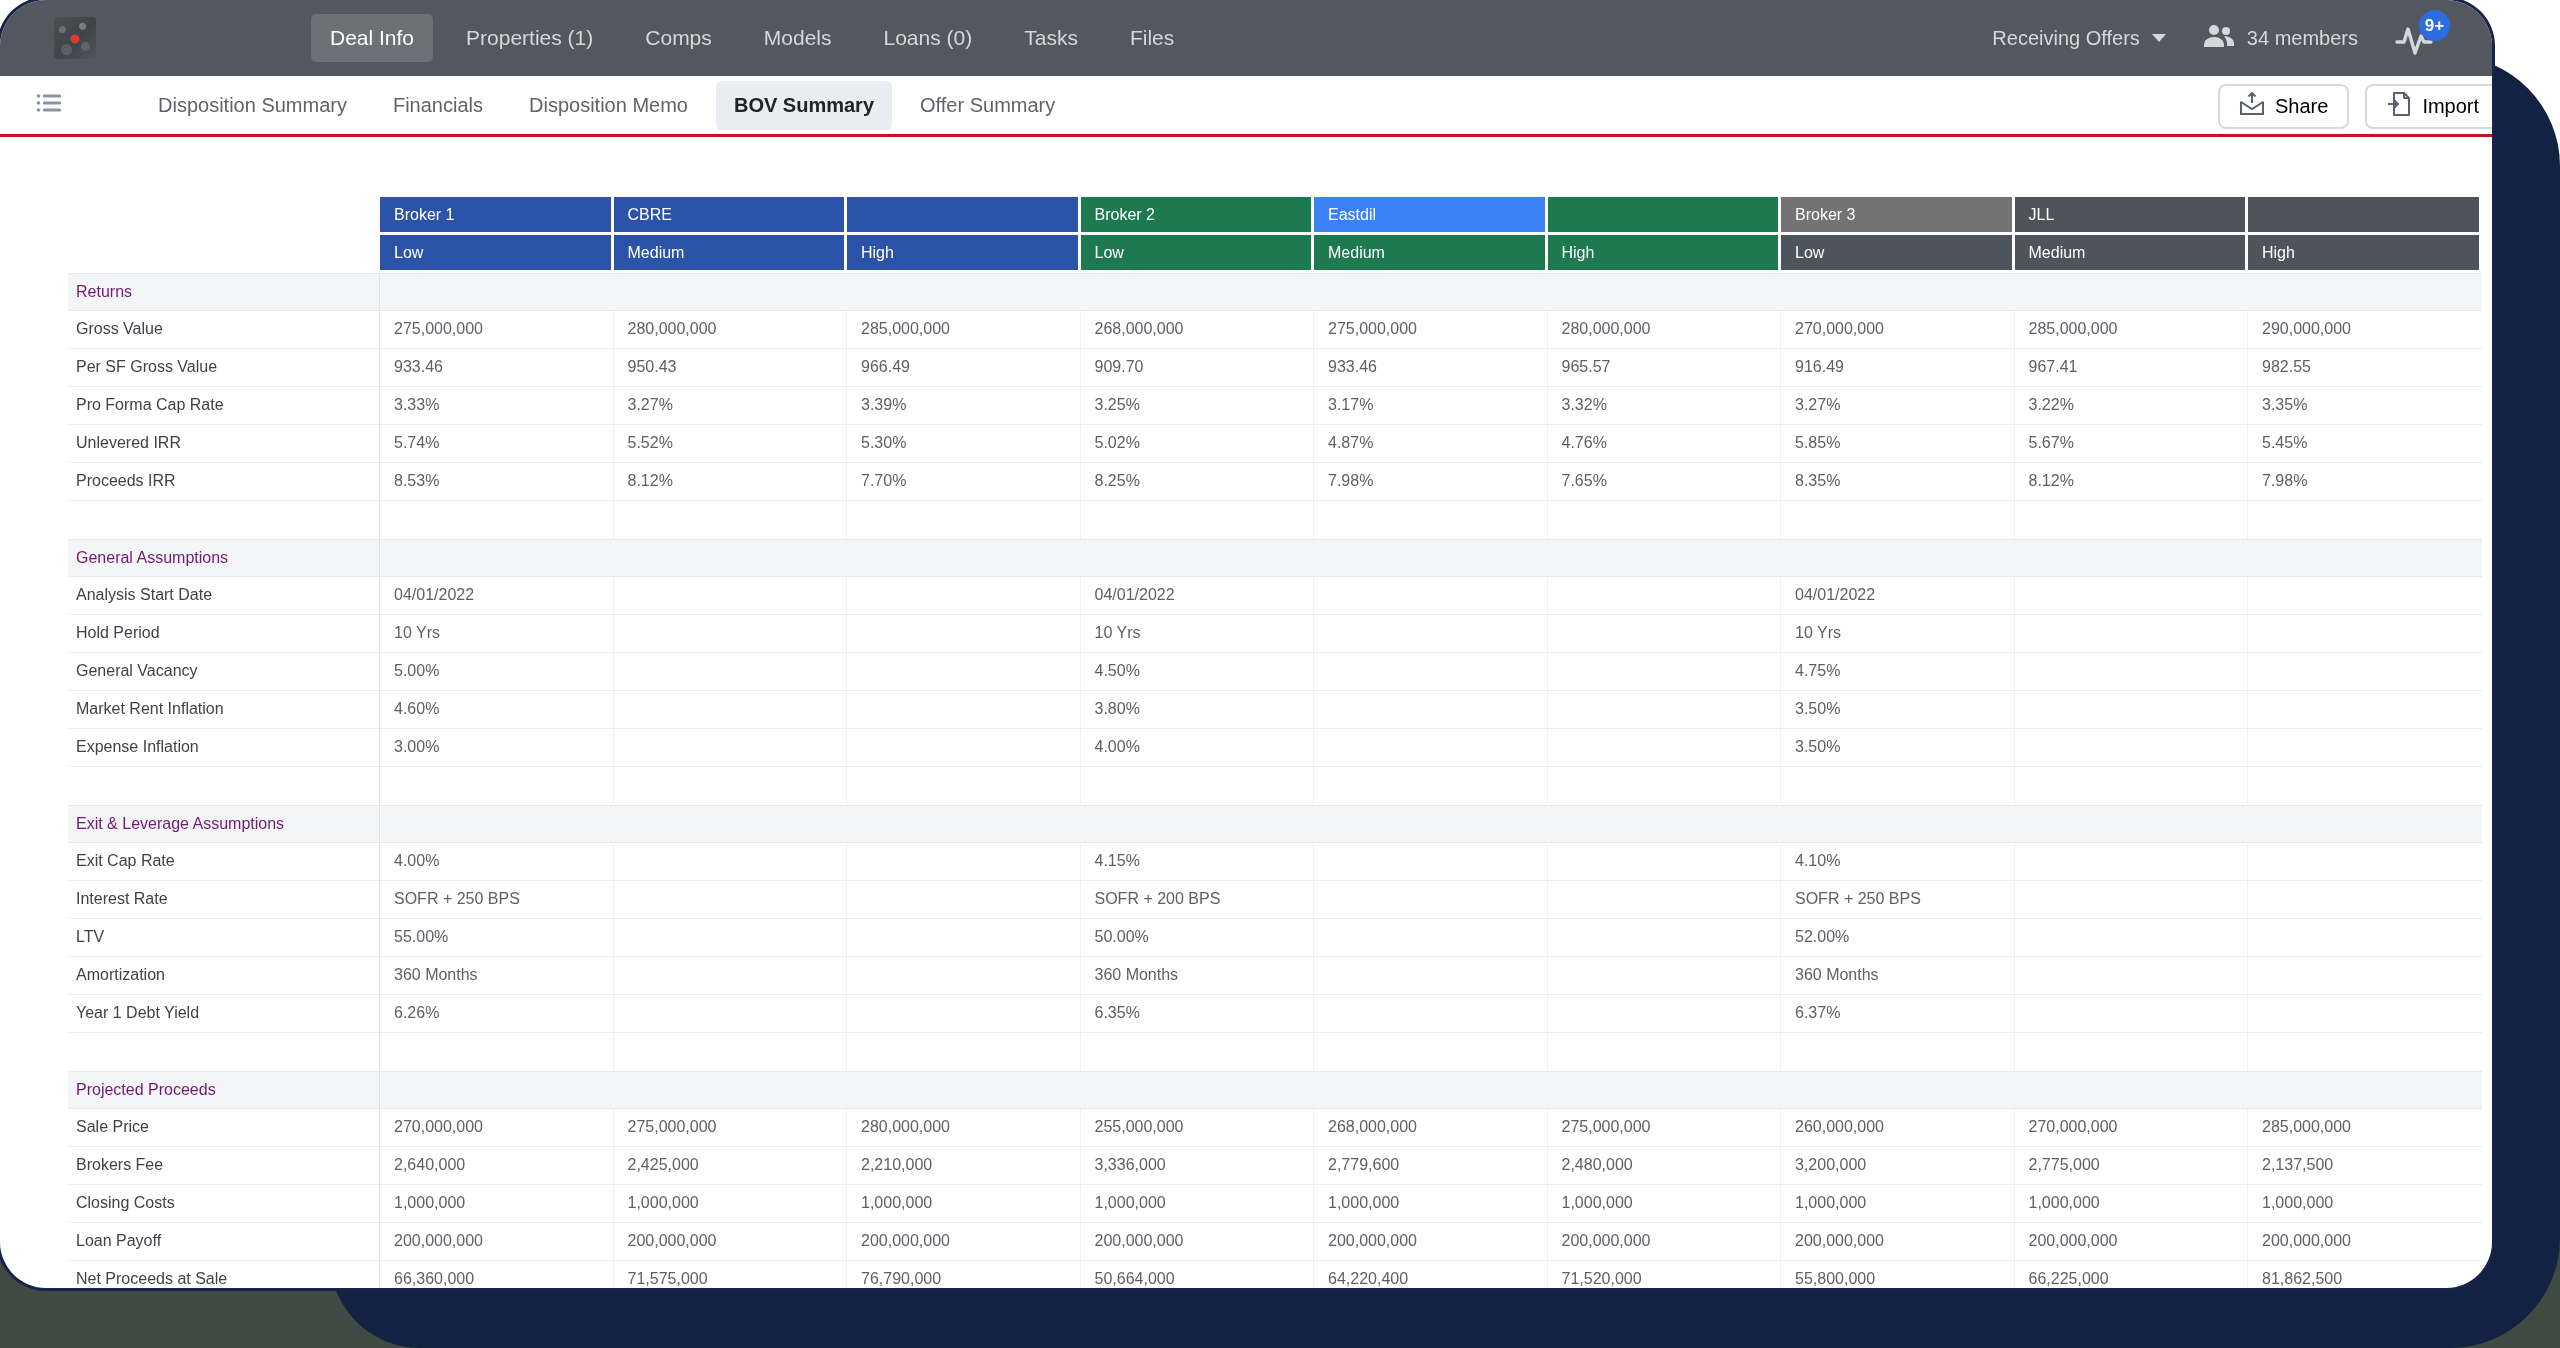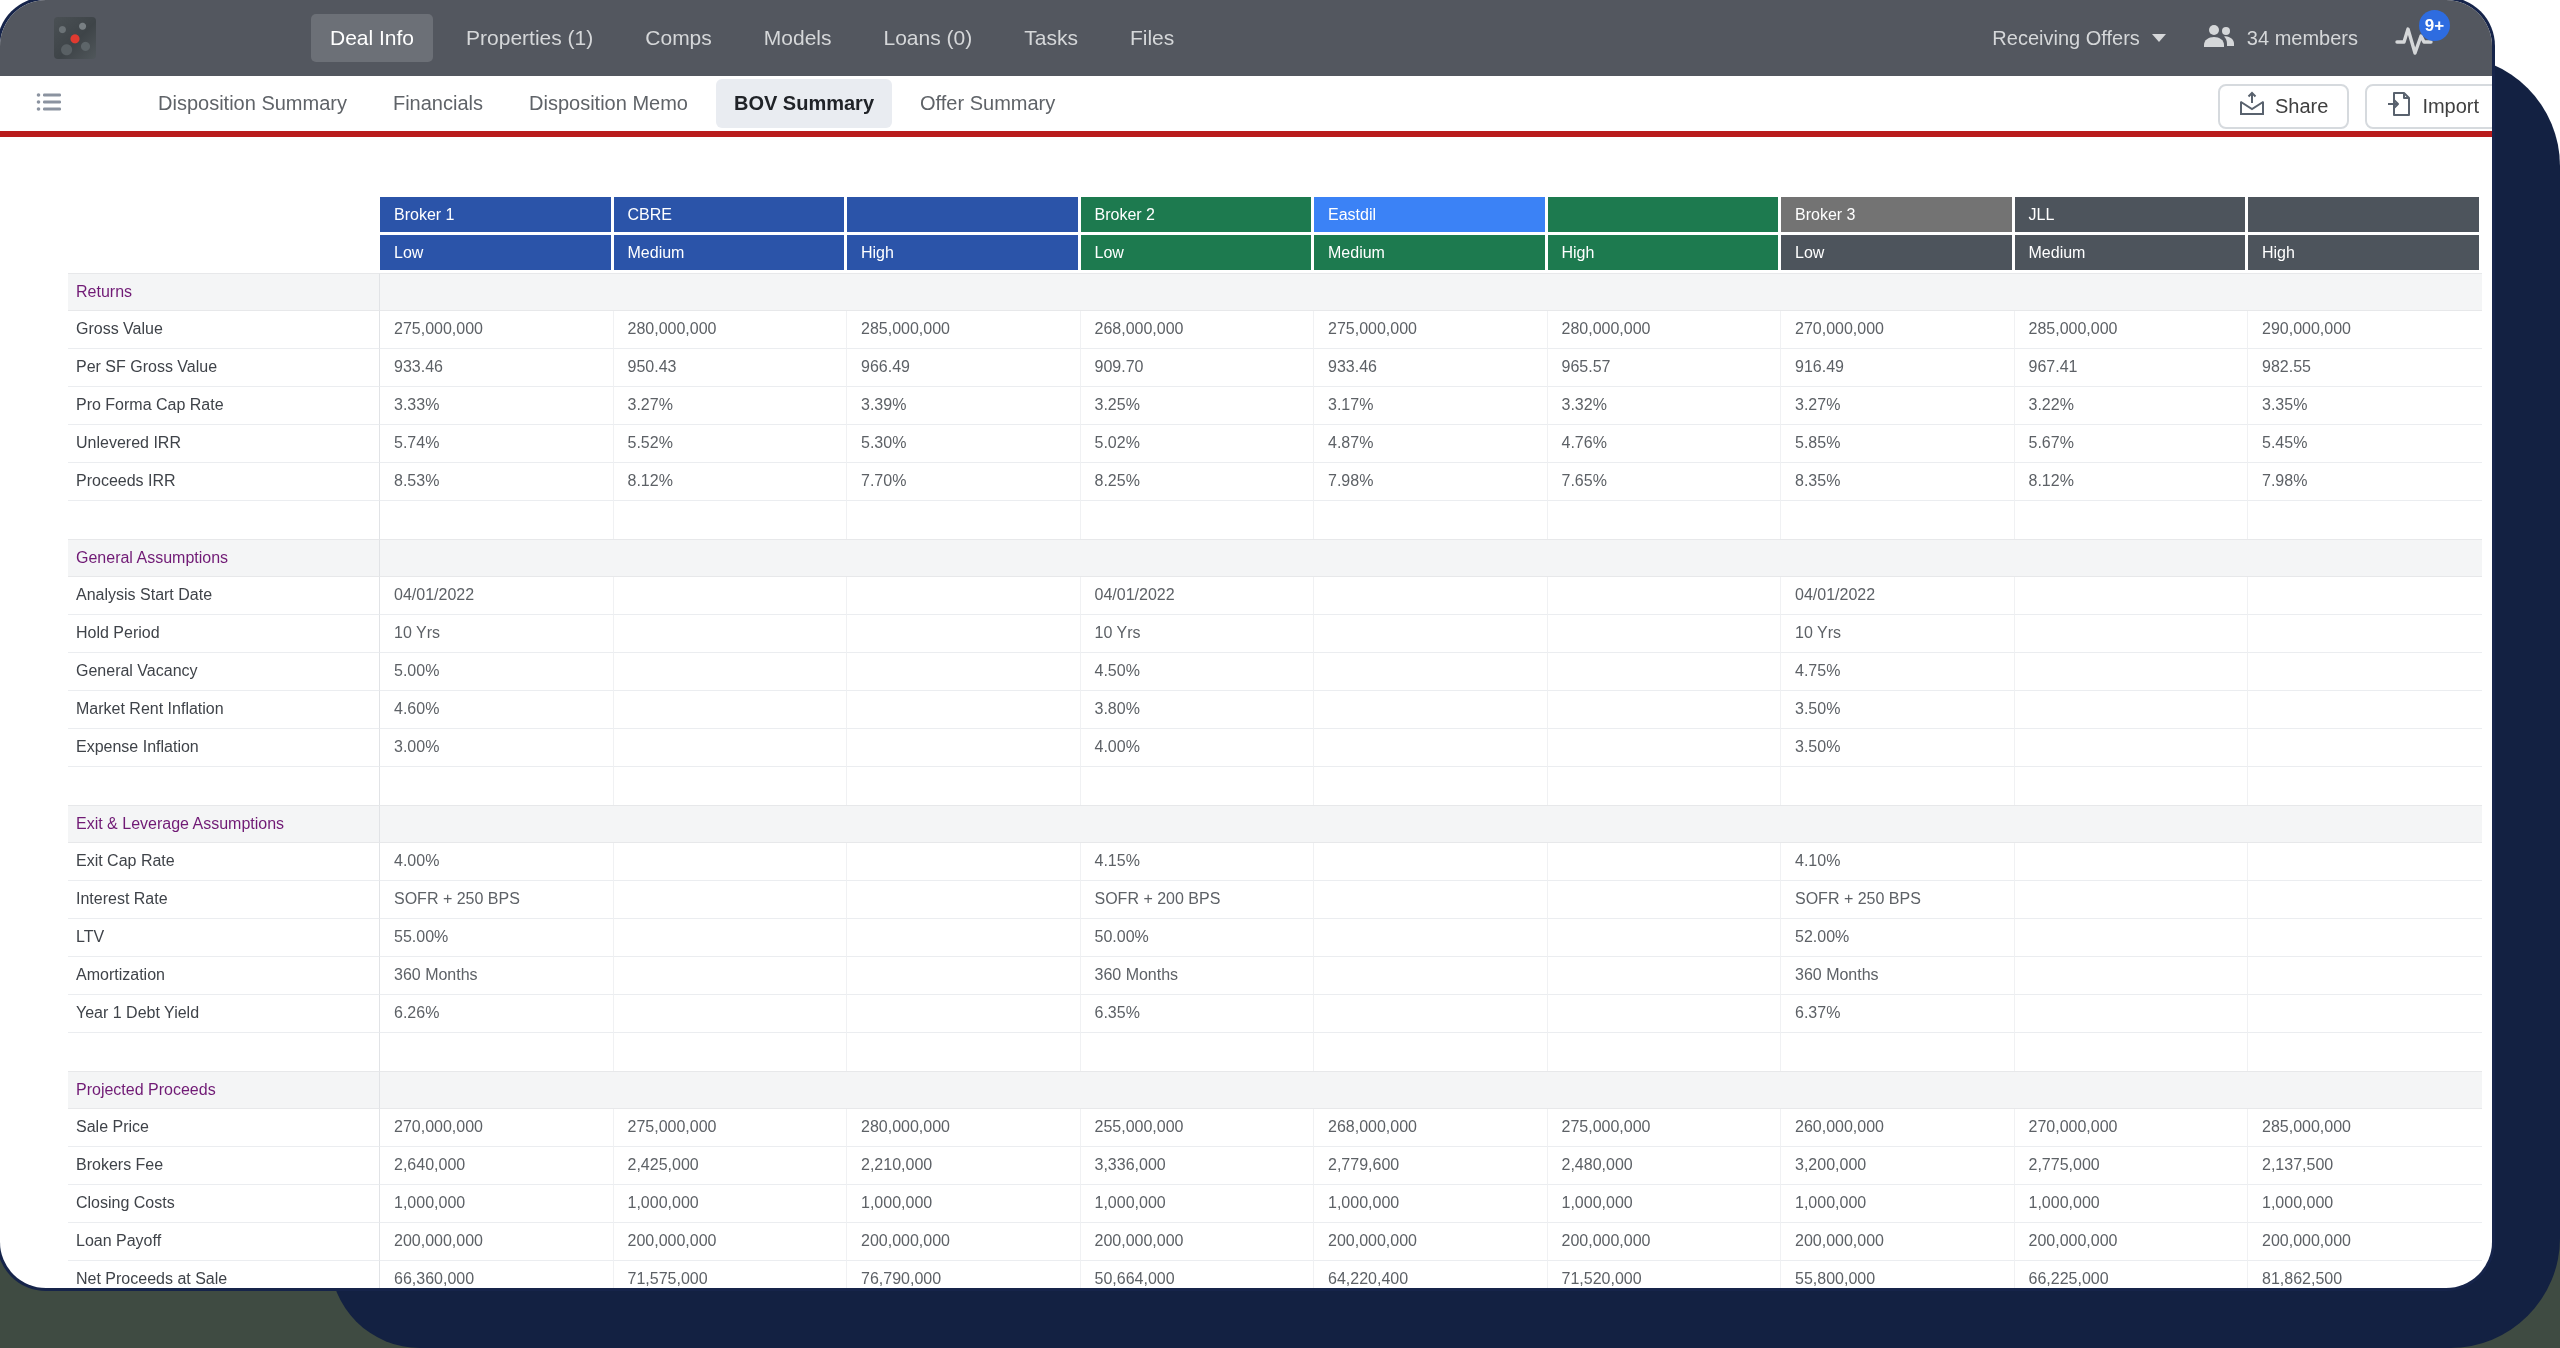--- a/index.html
+++ b/index.html
@@ -59,35 +59,35 @@
   .caret-down { width:0; height:0; border-left:7px solid transparent; border-right:7px solid transparent; border-top:8px solid #d5d7d9; }
   .members { display:flex; align-items:center; gap:11px; color:#d5d7d9; font-size:20px; cursor:pointer; }
   .activity-wrap { position:relative; width:40px; height:44px; cursor:pointer; }
   .activity-badge {
     position:absolute; top:-6px; right:-16px; min-width:31px; height:31px;
     background:#2e6ce0; border-radius:16px; color:#fff; font-size:17px; font-weight:700;
     display:flex; align-items:center; justify-content:center; padding:0 4px;
   }
   
   .toolbar {
-    height:61px; background:#ffffff; border-bottom:6px solid #b91c1c;
+    height:61px; background:#ffffff; border-bottom:3px solid #b91c1c;
     display:flex; align-items:center; position:relative;
   }
   .menu-icon { margin-left:36px; cursor:pointer; }
   .sub-tabs { display:flex; align-items:center; gap:10px; margin-left:78px; }
   .sub-tab {
     color:#5f6368; font-size:20px; padding:13px 18px; border-radius:6px;
     white-space:nowrap; cursor:pointer;
   }
   .sub-tab.active { background:#e9ecf1; color:#202328; font-weight:700; }
   .toolbar-actions { position:absolute; left:2218px; top:8px; display:flex; gap:16px; }
   .tb-btn {
     display:flex; align-items:center; gap:10px; height:45px; padding:0 19px;
     border:2px solid #d6dade; border-radius:8px; background:#fff;
-    color:#404040; font-size:20px; font-weight:500; white-space:nowrap; cursor:pointer;
+    color:#000000; font-size:20px; font-weight:500; white-space:nowrap; cursor:pointer;
   }
   
   .bov-grid {
     position:absolute; left:68px; top:197px;
     display:grid; grid-template-columns:312px repeat(9, 233.5px);
     font-size:16px;
   }
   .bov-grid > div { height:38px; line-height:36px; white-space:nowrap; overflow:hidden; }
   .corner { background:transparent; }
   .hc {

